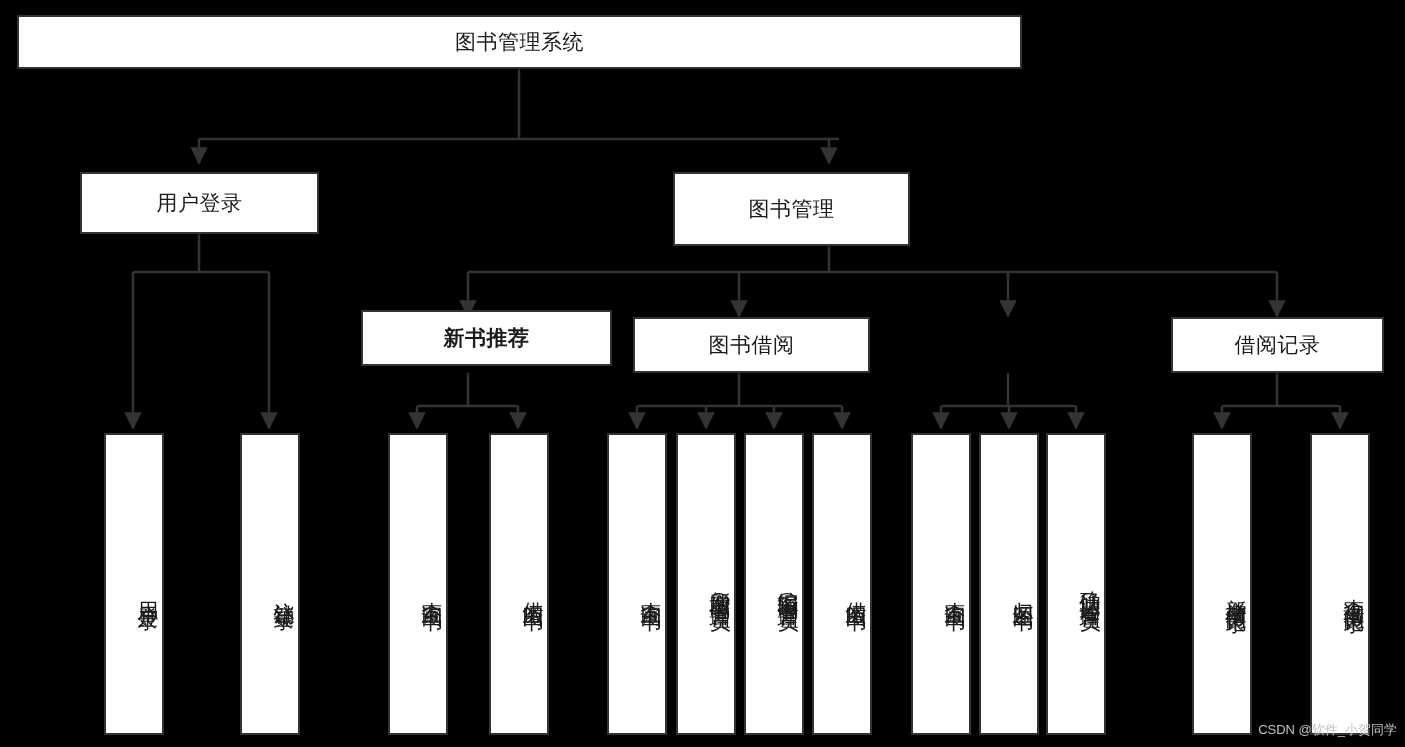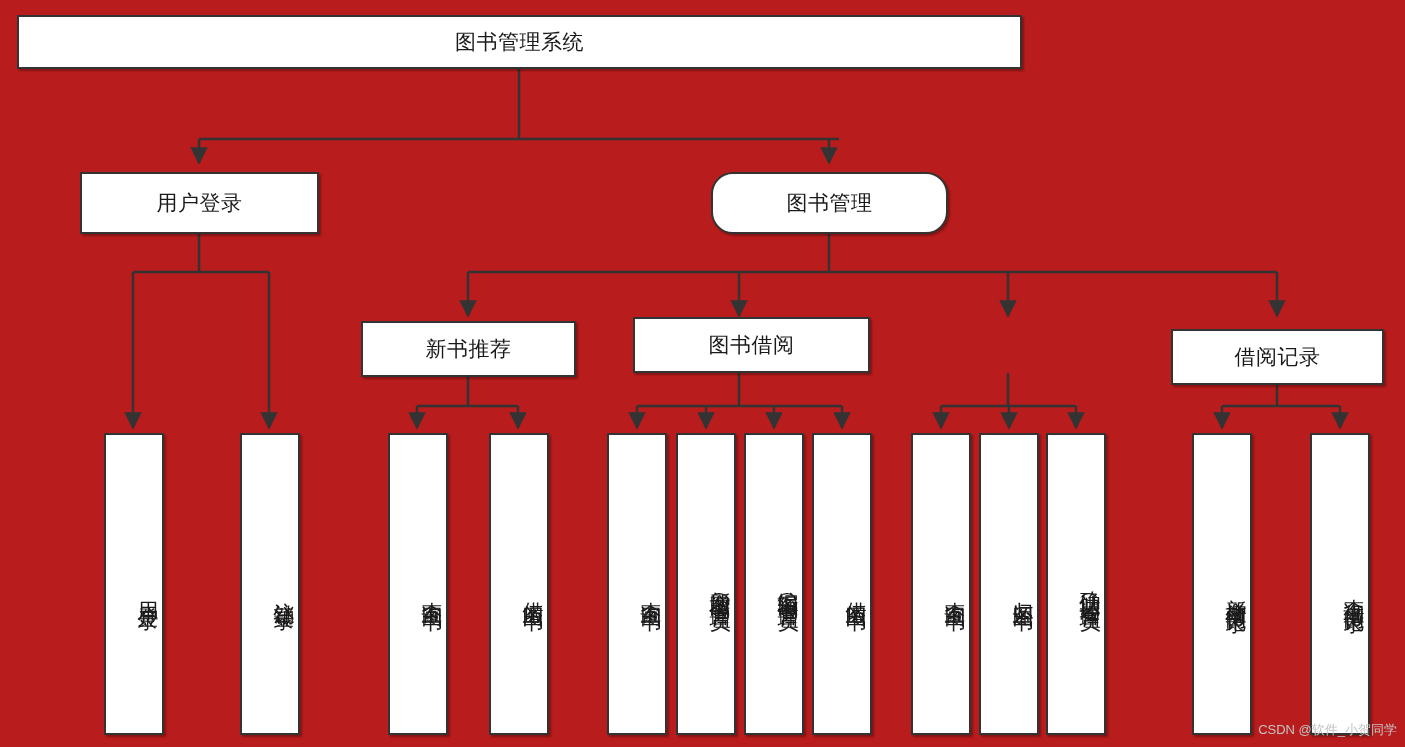--- a/index.html
+++ b/index.html
@@ -7,21 +7,21 @@
     padding: 0;
     background: #ffffff;
   }
   body {
     font-family: "Liberation Sans", "DejaVu Sans", sans-serif;
   }
   #diagram-canvas {
     position: relative;
     width: 1405px;
     height: 747px;
-    background: #b91c1c;
+    background: #000000;
     overflow: hidden;
   }
   #edge-layer {
     position: absolute;
     left: 0;
     top: 0;
     width: 1405px;
     height: 747px;
     pointer-events: none;
   }
@@ -123,31 +123,31 @@
     </g>
   </svg>
 
   <div class="node horiz" style="left:17px; top:15px; width:1005px; height:54px;">
     <span class="node-label">图书管理系统</span>
   </div>
 
   <div class="node horiz" style="left:80px; top:172px; width:239px; height:62px;">
     <span class="node-label">用户登录</span>
   </div>
-  <div class="node horiz" style="left:711px; top:172px; width:237px; height:62px;border-radius:22px;">
+  <div class="node horiz" style="left:673px; top:172px; width:237px; height:74px;">
     <span class="node-label">图书管理</span>
   </div>
 
-  <div class="node horiz" style="left:361px; top:321px; width:215px; height:56px;">
+  <div class="node horiz" style="left:361px; top:310px; width:251px; height:56px;font-weight:bold;">
     <span class="node-label">新书推荐</span>
   </div>
   <div class="node horiz" style="left:633px; top:317px; width:237px; height:56px;">
     <span class="node-label">图书借阅</span>
   </div>
-  <div class="node horiz" style="left:1171px; top:317px; width:213px; height:56px;margin-top:12px;">
+  <div class="node horiz" style="left:1171px; top:317px; width:213px; height:56px;">
     <span class="node-label">借阅记录</span>
   </div>
 
   <div class="node vert" style="left:104px; top:433px; width:60px; height:302px;">
     <span class="node-label">用户登录</span>
   </div>
   <div class="node vert" style="left:240px; top:433px; width:60px; height:302px;">
     <span class="node-label">注销登录</span>
   </div>
 

